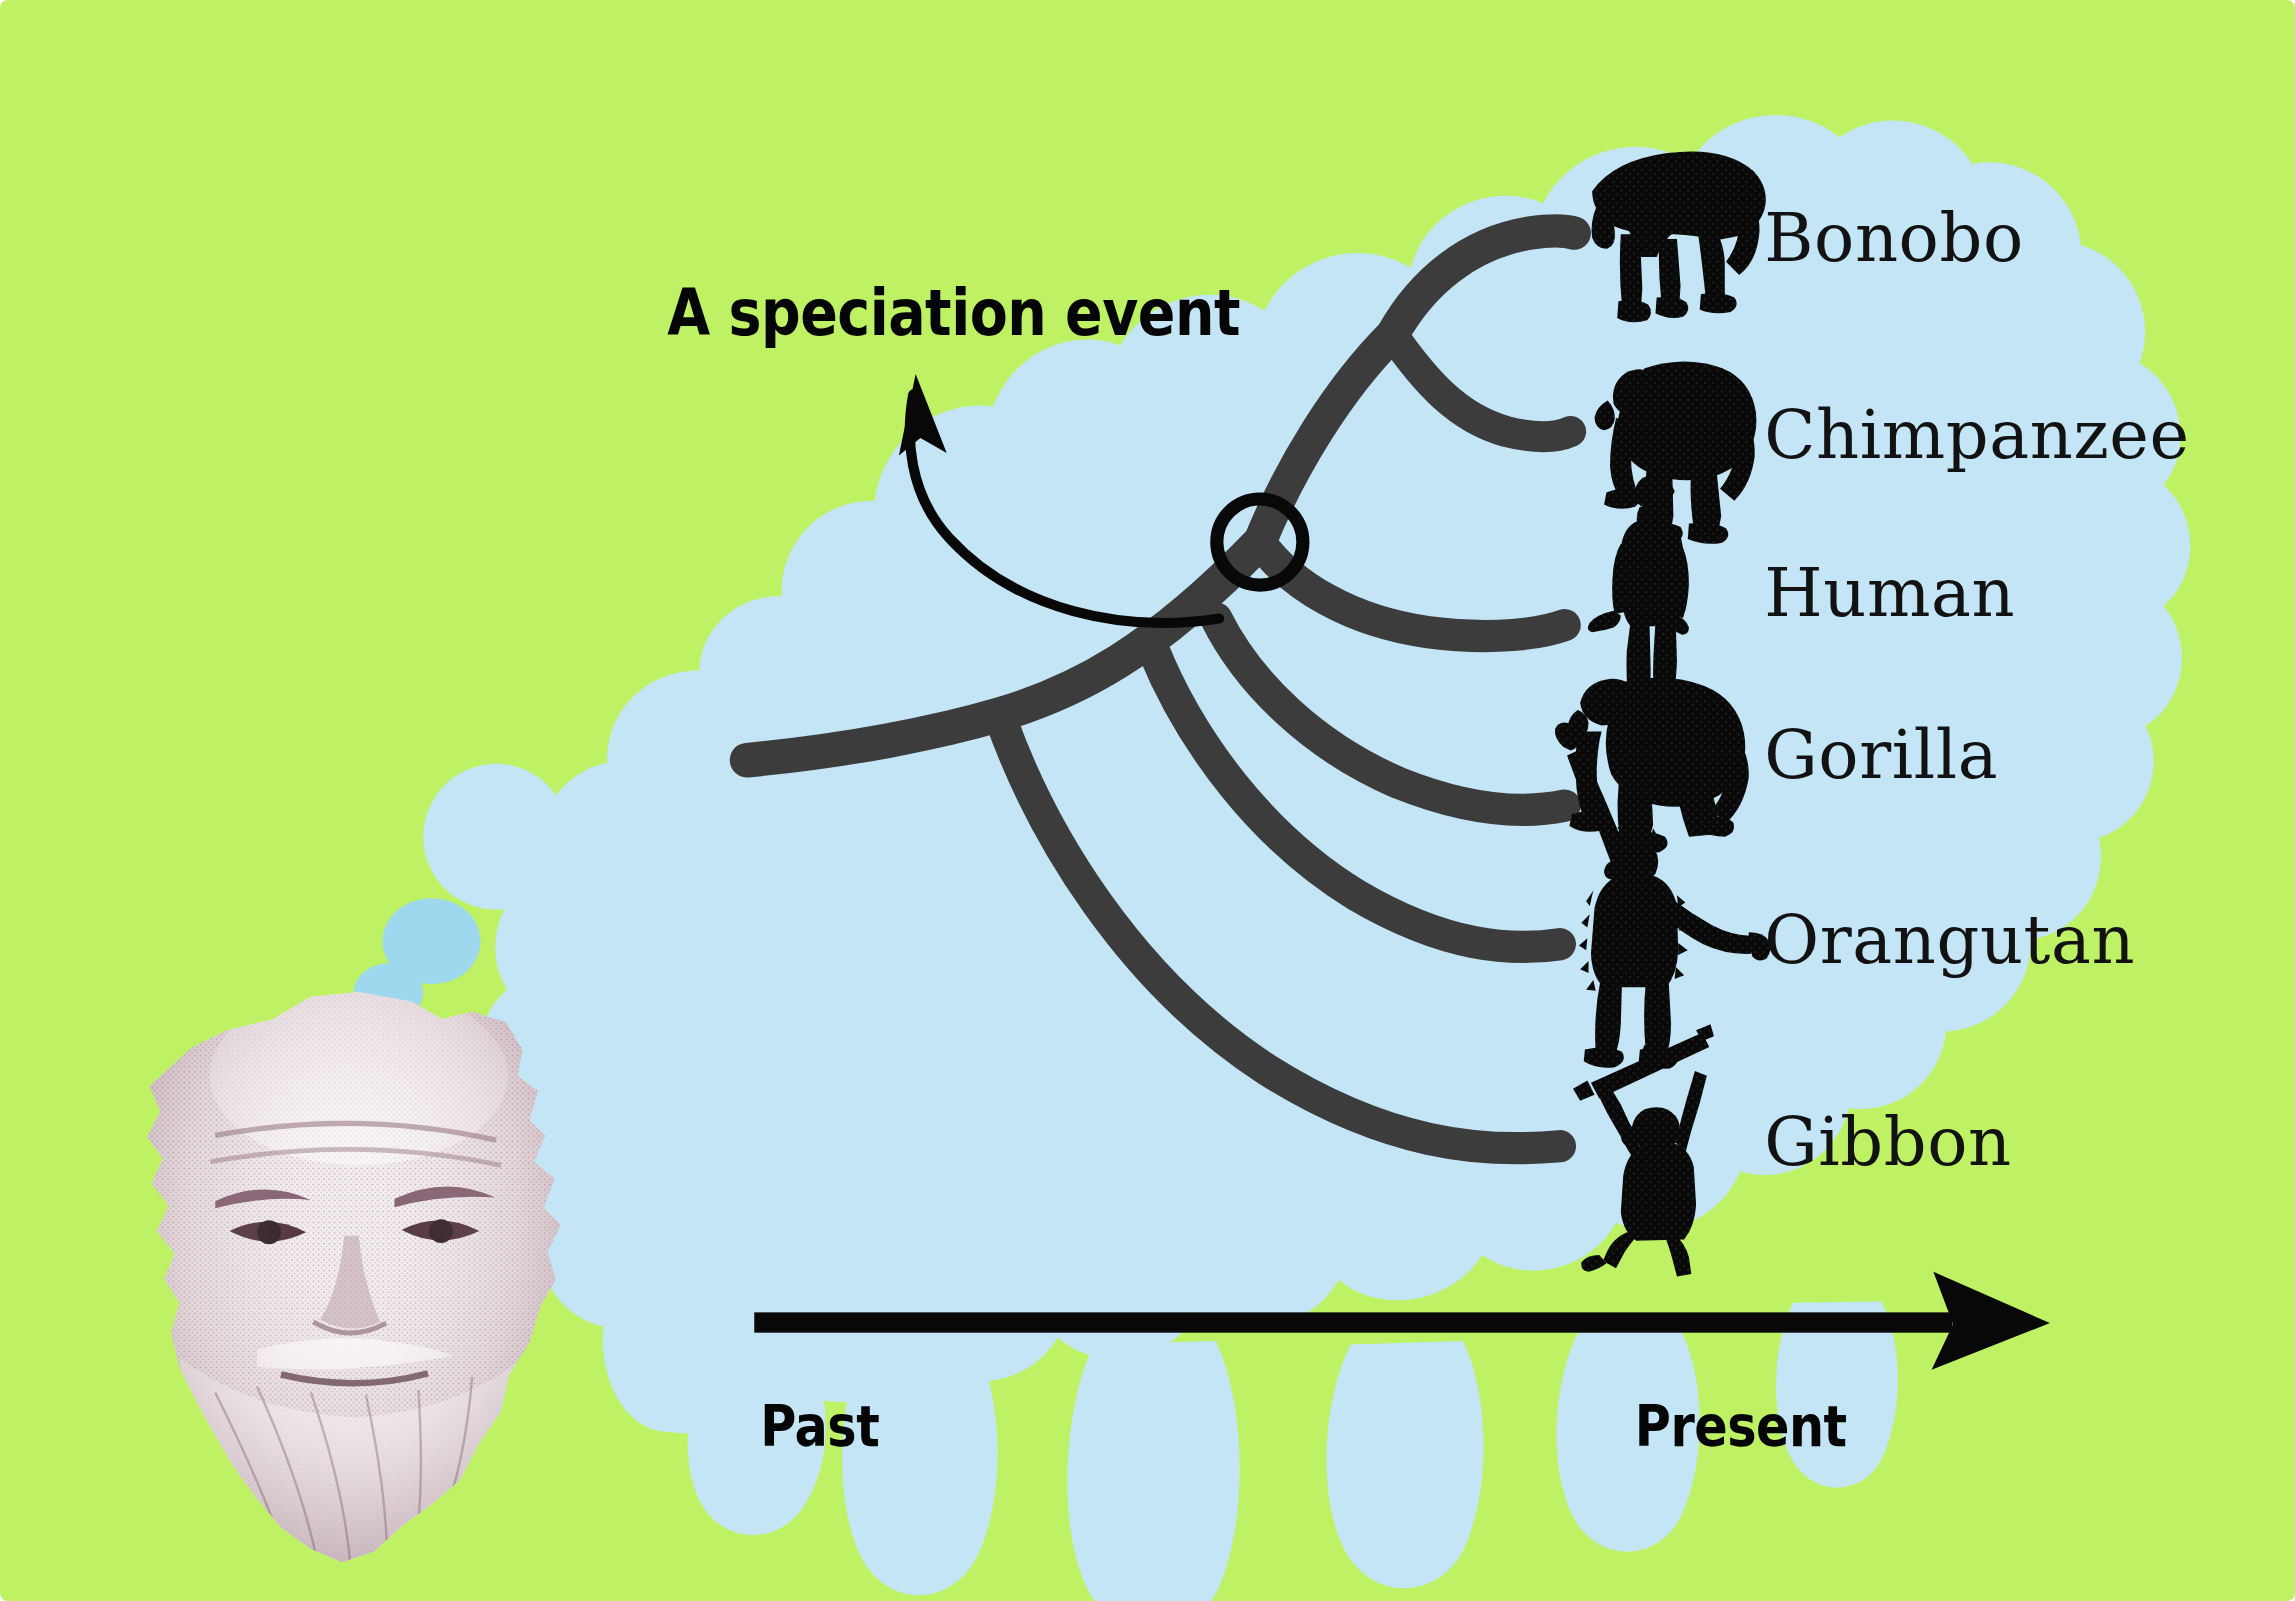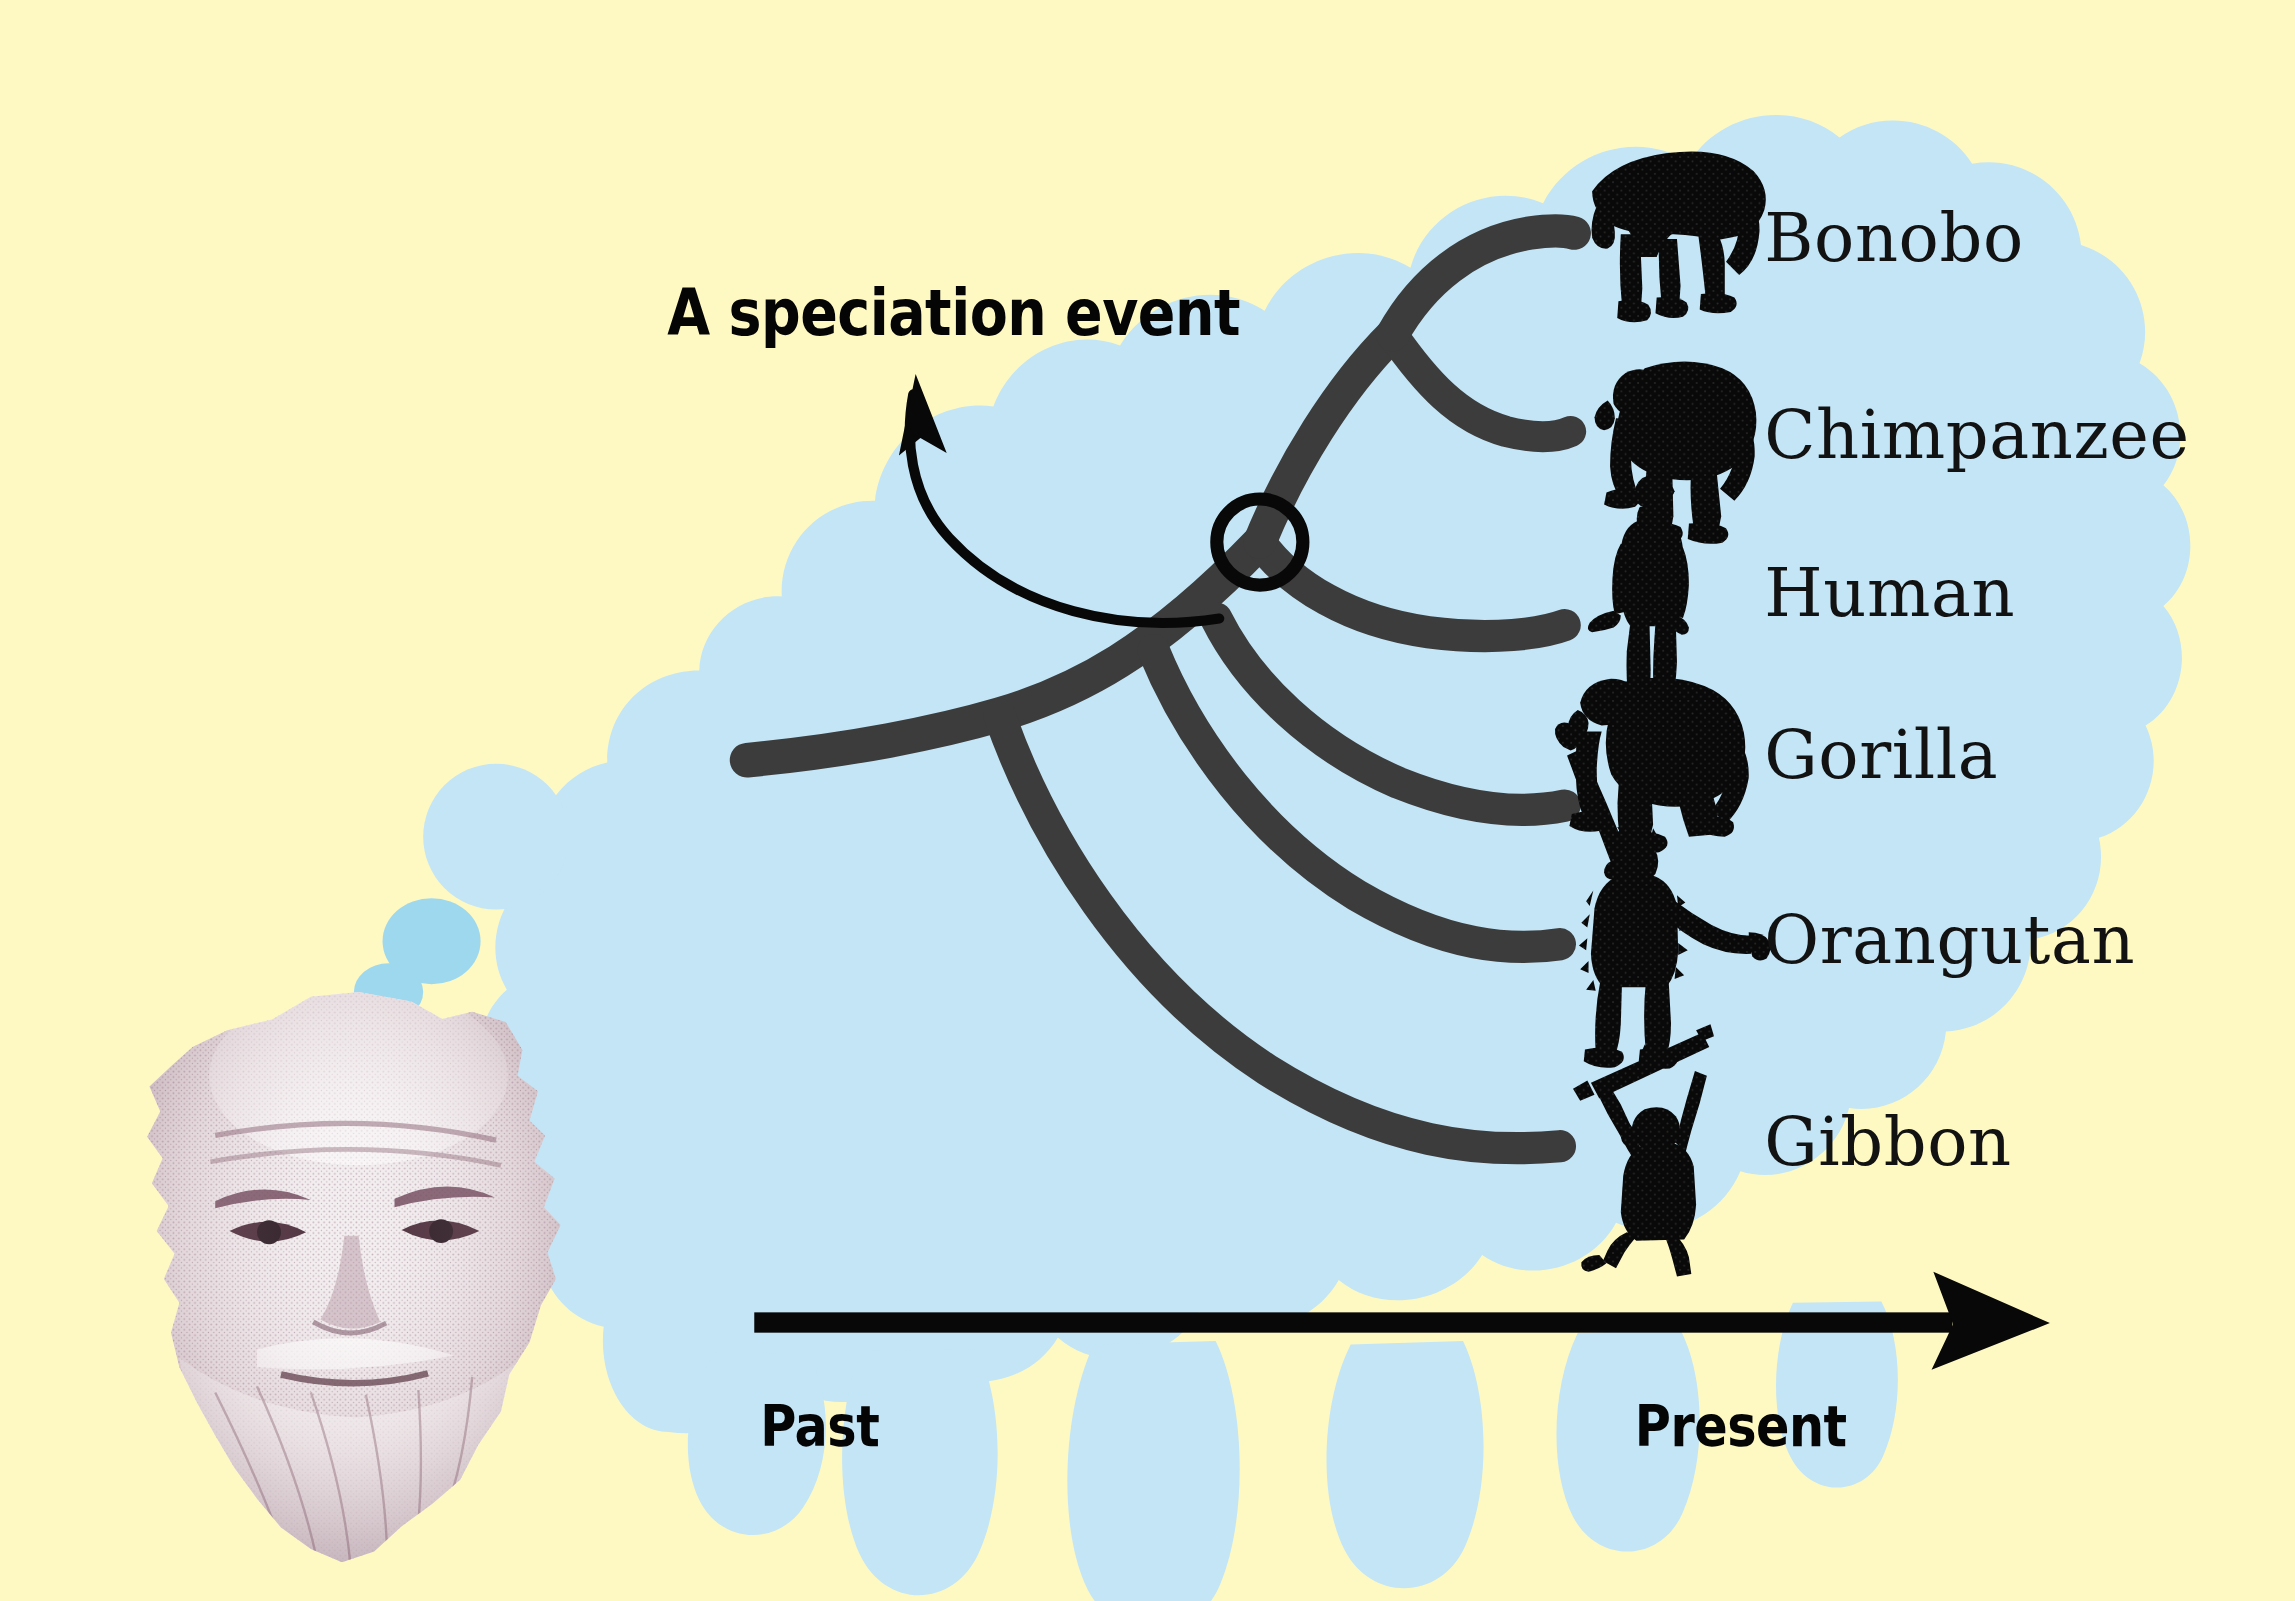--- a/index.html
+++ b/index.html
@@ -1,18 +1,18 @@
 <!DOCTYPE html>
 <html style="font-size:9.6px"><head>
 <meta charset="utf-8">
 <style>
   html,body{margin:0;padding:0;background:#ffffff;}
   body{width:2295px;height:1601px;overflow:hidden;
        font-family:"Liberation Sans", sans-serif;}
-  #stage{position:relative;width:2295px;height:1601px;background:#fef9c3;}
+  #stage{position:relative;width:2295px;height:1601px;background:#bef264;border-radius:8px;}
   #stage svg{position:absolute;top:0;left:0;width:2295px;height:1601px;}
 
   .lbl-species{
     font-family:"DejaVu Serif", serif;
     font-size:112px;
     fill:#121212;
     letter-spacing:1px;
   }
   .lbl-bold{
     font-family:"DejaVu Sans", sans-serif;

